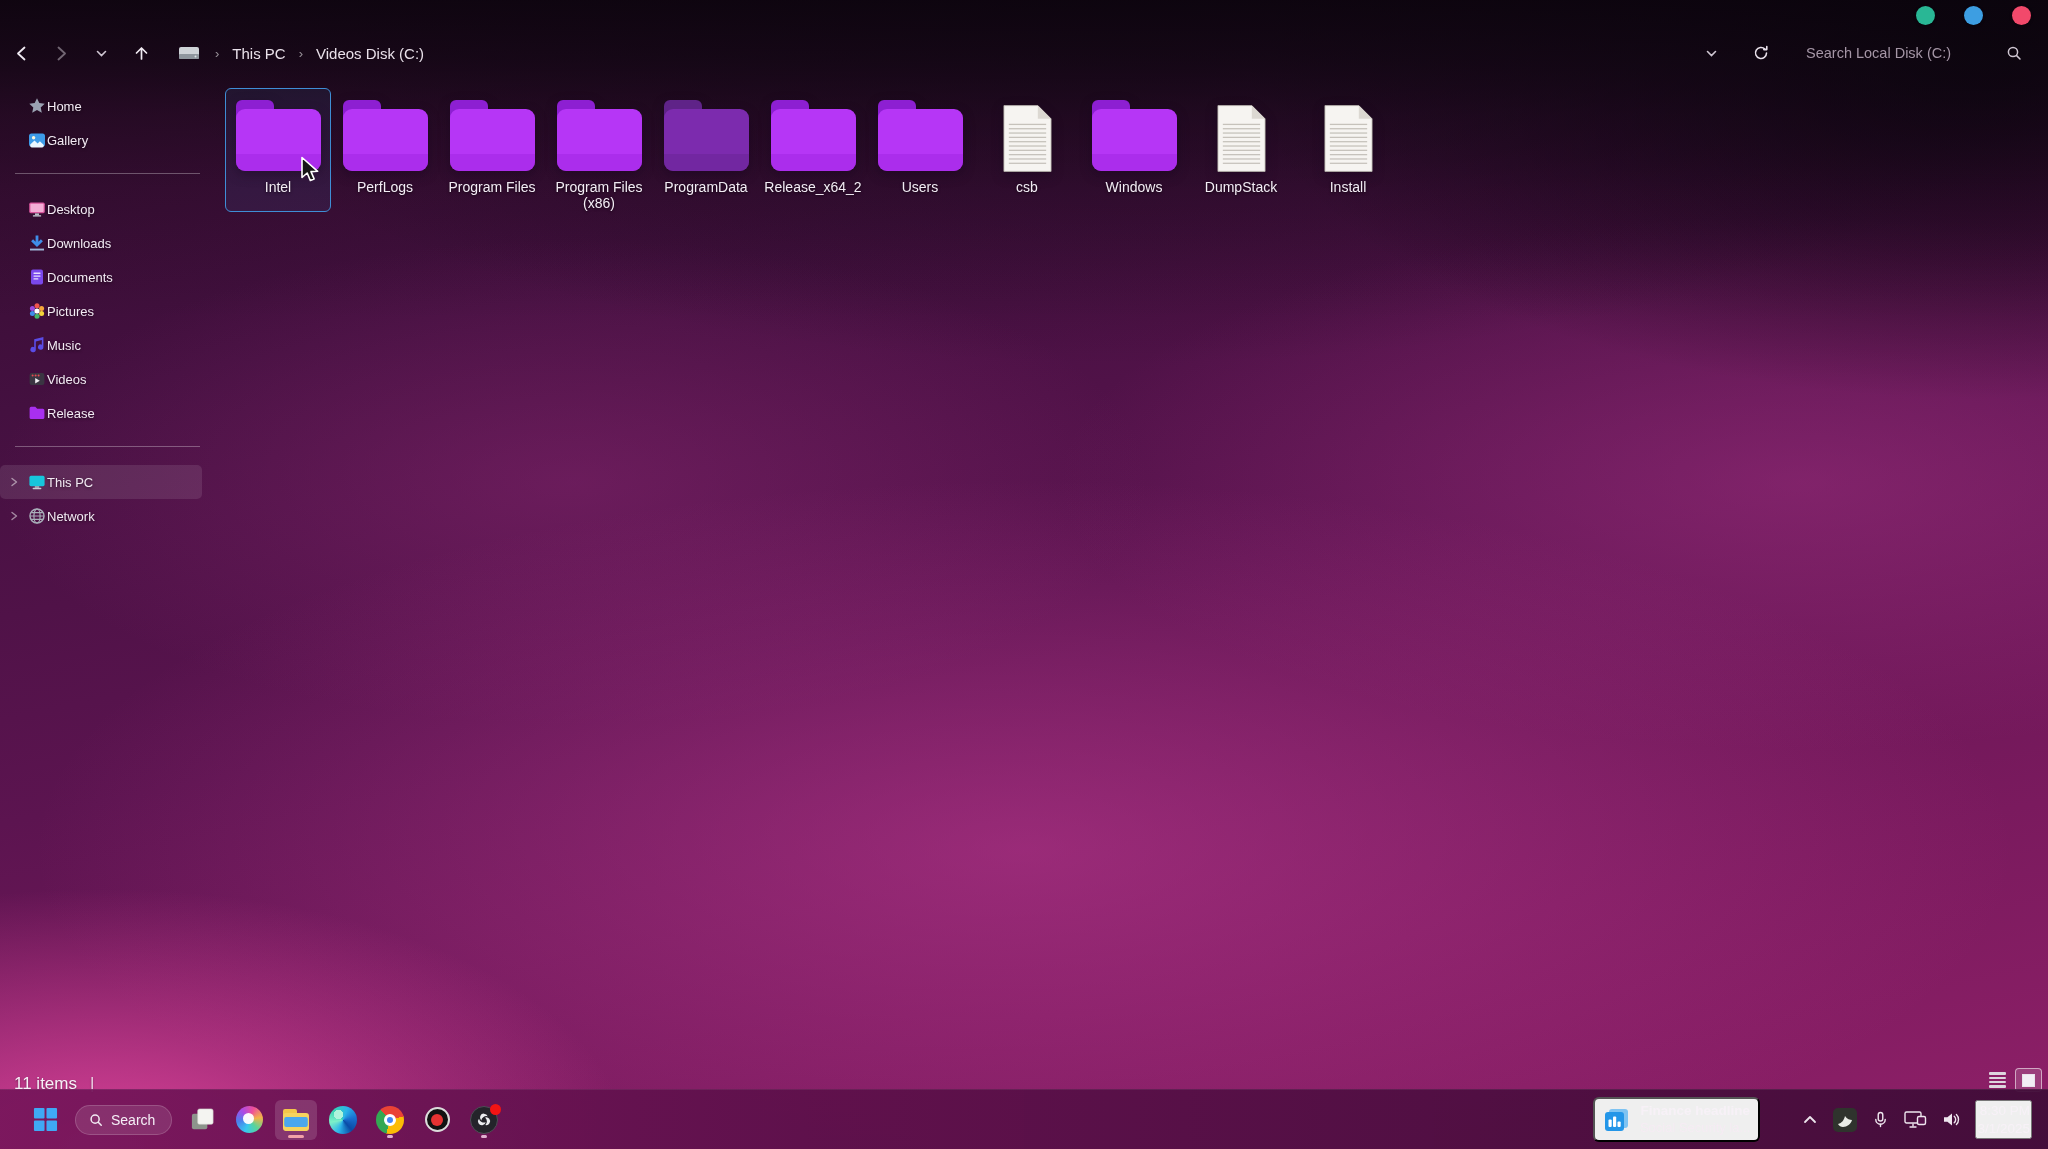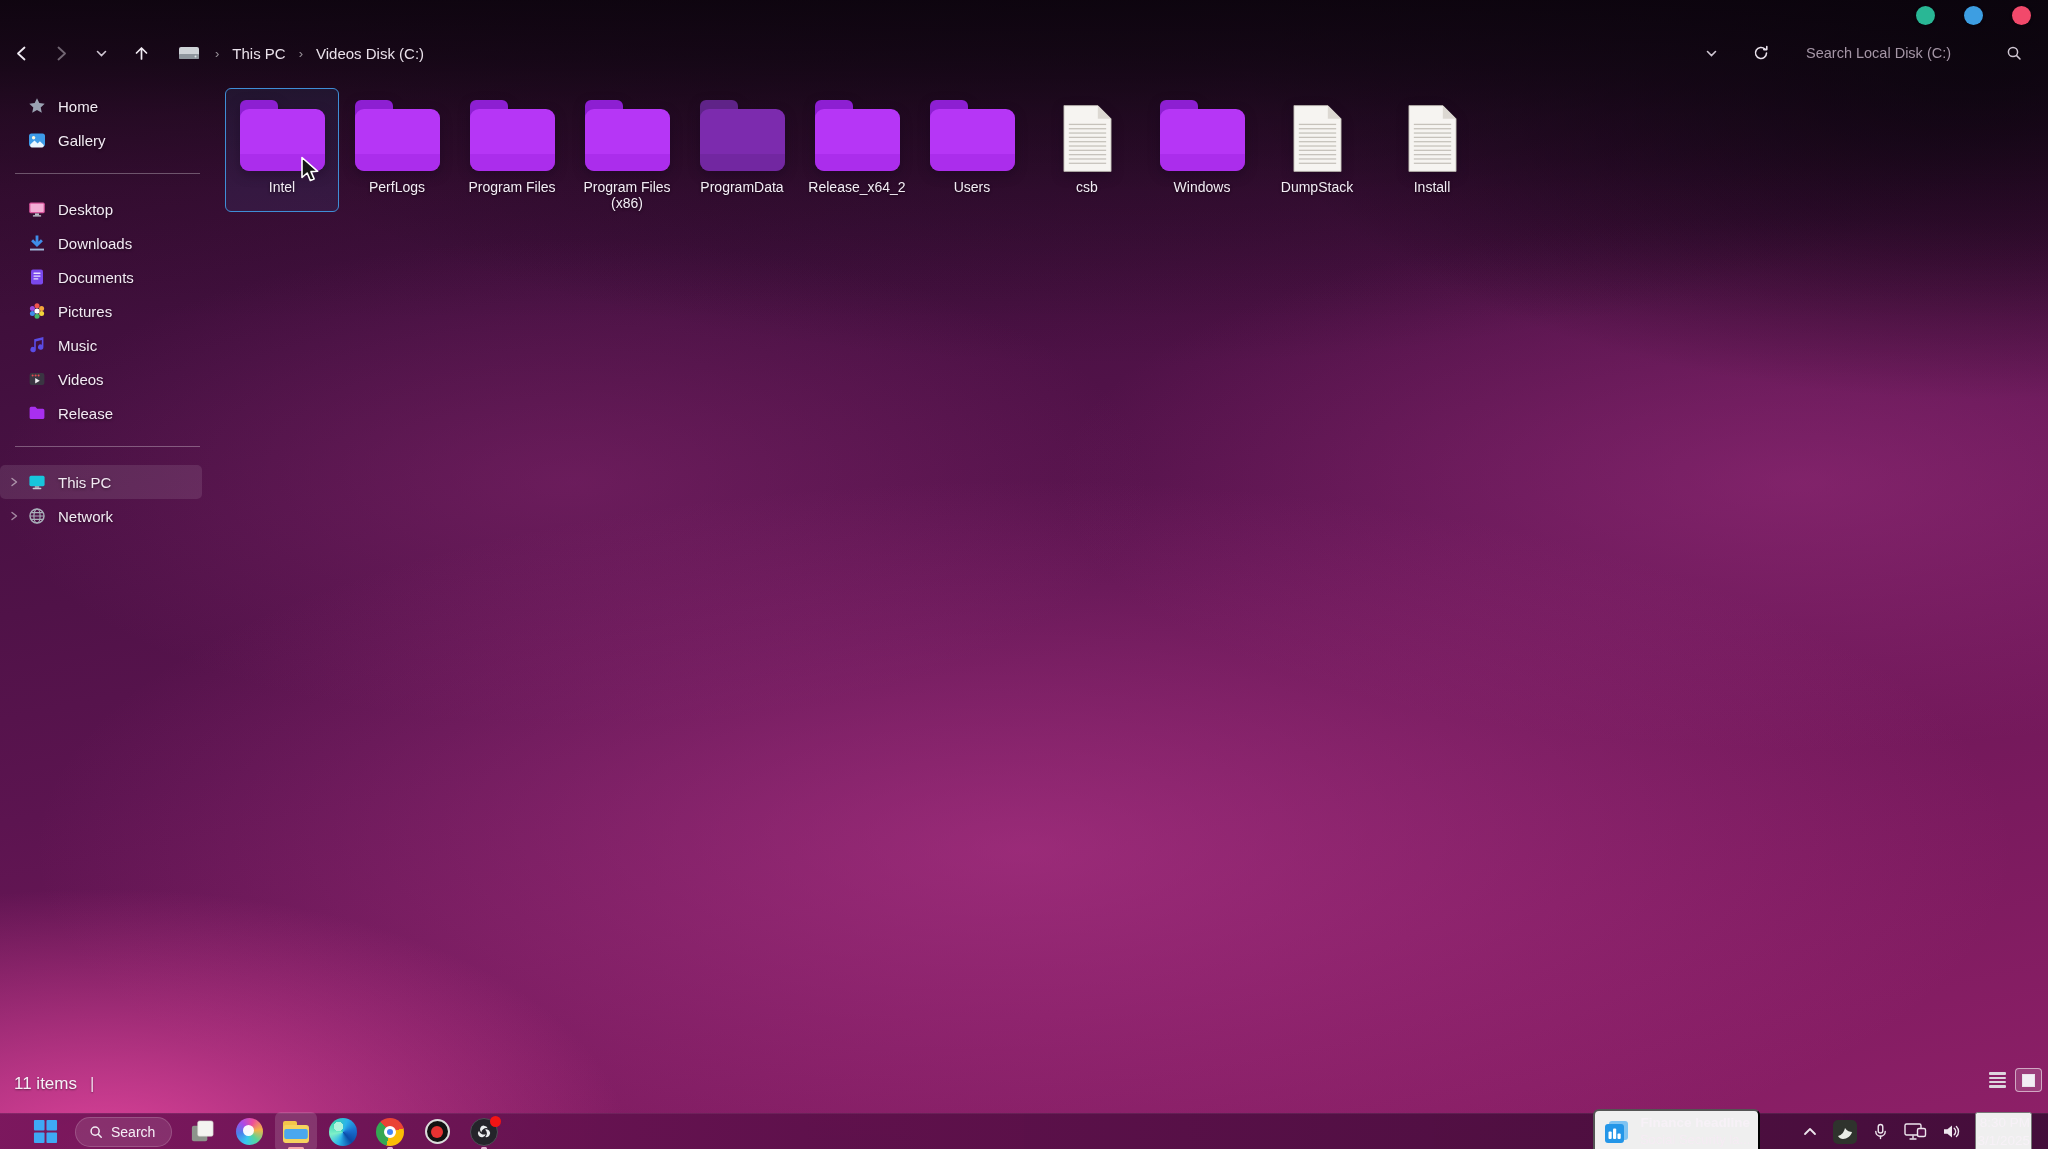--- a/index.html
+++ b/index.html
@@ -45,27 +45,27 @@
   .searchbox input::placeholder { color:#a596a6; }
 
   
   .sidebar { position:absolute; top:84px; left:0; width:214px; padding-top:5px; }
   .sb-row { display:flex; align-items:center; height:34px; padding-left:28px; margin-right:12px;
     border-radius:5px; cursor:default; }
   .sb-row.tree { padding-left:9px; }
   .sb-row.hl { background:rgba(255,255,255,.10); }
   .sb-chev { width:13px; display:flex; margin-right:6px; }
   .sb-ico { width:19px; display:flex; }
-  .sb-label { margin-left:11px; font-size:15px; color:#f2eaf3;
+  .sb-label { font-size:13px; color:#f2eaf3;
     text-shadow:0 1px 3px rgba(0,0,0,.5); white-space:nowrap; }
   .sb-divider { height:1px; background:rgba(255,255,255,.30); margin:16px 14px 18px 15px; }
 
   
   .content { position:absolute; left:225px; top:88px; width:1500px; display:flex; }
-  .fs-item { width:114px; min-height:123px; margin-right:1px; border-radius:6px;
+  .fs-item { width:106px; min-height:123px; margin-right:1px; border-radius:6px;
     border:1.5px solid transparent; display:flex; flex-direction:column; align-items:center;
     padding-top:5px; cursor:default; }
   .fs-item.selected { border-color:var(--sel,#3f8ed6); background:rgba(70,130,205,.10); }
   .fs-ico { height:80px; display:flex; align-items:flex-end; justify-content:center;
     filter:drop-shadow(0 4px 6px rgba(15,0,25,.35)); }
   .fs-label { margin-top:5px; font-size:14px; line-height:1.15; color:#f4eef6; text-align:center;
     width:104px; text-shadow:0 1px 3px rgba(0,0,0,.6); word-wrap:break-word; }
 
   
   .statusbar { position:absolute; left:14px; top:1071px; height:26px; display:flex;
@@ -73,21 +73,21 @@
   .status-sep { opacity:.85; }
   .view-toggles { position:absolute; right:6px; top:1068px; display:flex; gap:4px; }
   .vt-btn { width:27px; height:24px; display:flex; align-items:center; justify-content:center;
     border-radius:4px; background:transparent; border:1px solid transparent; }
   .vt-btn.active { background:rgba(255,255,255,.14); border-color:rgba(255,255,255,.55); }
   .vt-lines { display:flex; flex-direction:column; gap:2px; }
   .vt-lines span { width:17px; height:2.4px; background:#ddd6de; border-radius:1px; }
   .vt-square { width:13px; height:13px; border:1.5px solid #e8e2ea; background:#f2eef4; }
 
   
-  .taskbar { position:absolute; left:0; right:0; bottom:0; height:36px;
+  .taskbar { position:absolute; left:0; right:0; bottom:0; height:60px;
     background:linear-gradient(90deg, rgba(118,21,90,.93) 0%, rgba(92,16,74,.93) 40%, rgba(64,12,56,.94) 100%);
     border-top:1px solid rgba(255,255,255,.07);margin-top:10px; }
   .tb-left { position:absolute; left:24px; top:0; bottom:0; display:flex; align-items:center; gap:5px; }
   .tb-btn { width:42px; height:40px; display:flex; align-items:center; justify-content:center;
     border:none; background:transparent; border-radius:6px; position:relative; cursor:default; }
   .tb-btn.active { background:rgba(255,255,255,.14); }
   .ind { position:absolute; bottom:2px; left:50%; transform:translateX(-50%); border-radius:2px; }
   .ind.wide { width:16px; height:3px; background:#f2a2a8; }
   .ind.dot { width:6px; height:3px; background:rgba(244,204,230,.85); }
   .search-pill { height:30px; padding:0 16px 0 13px; border-radius:15px; display:flex;

